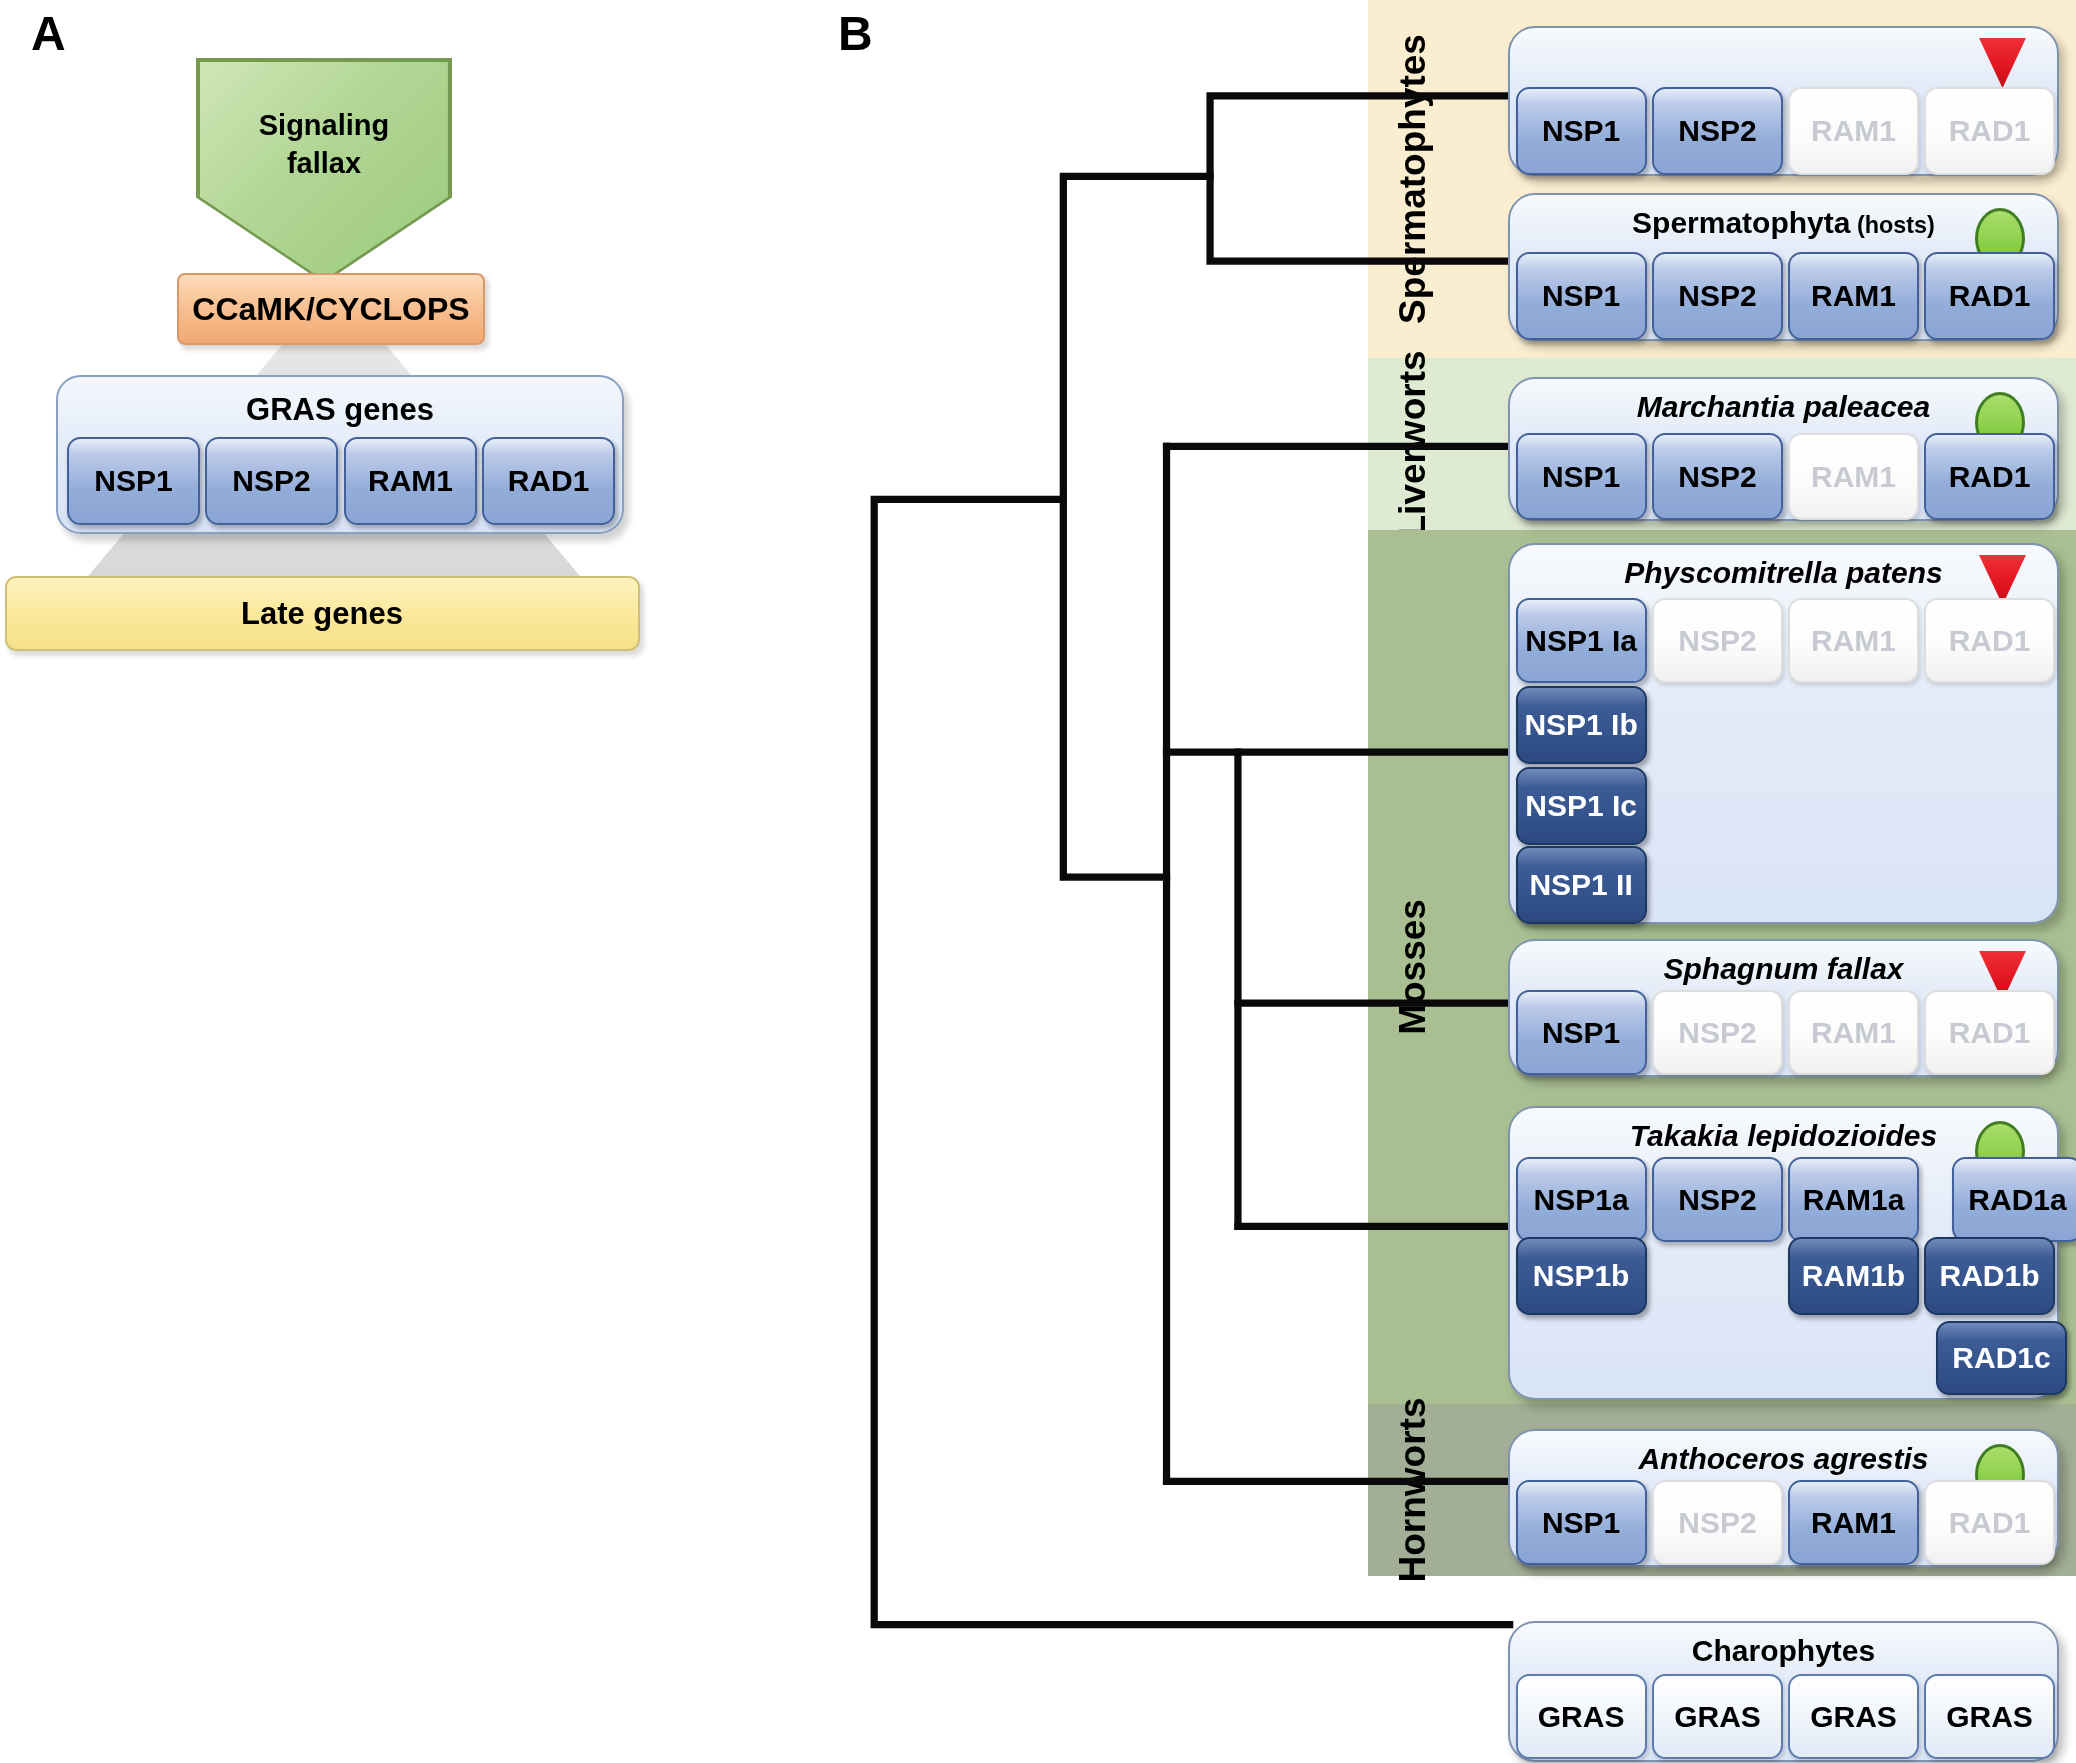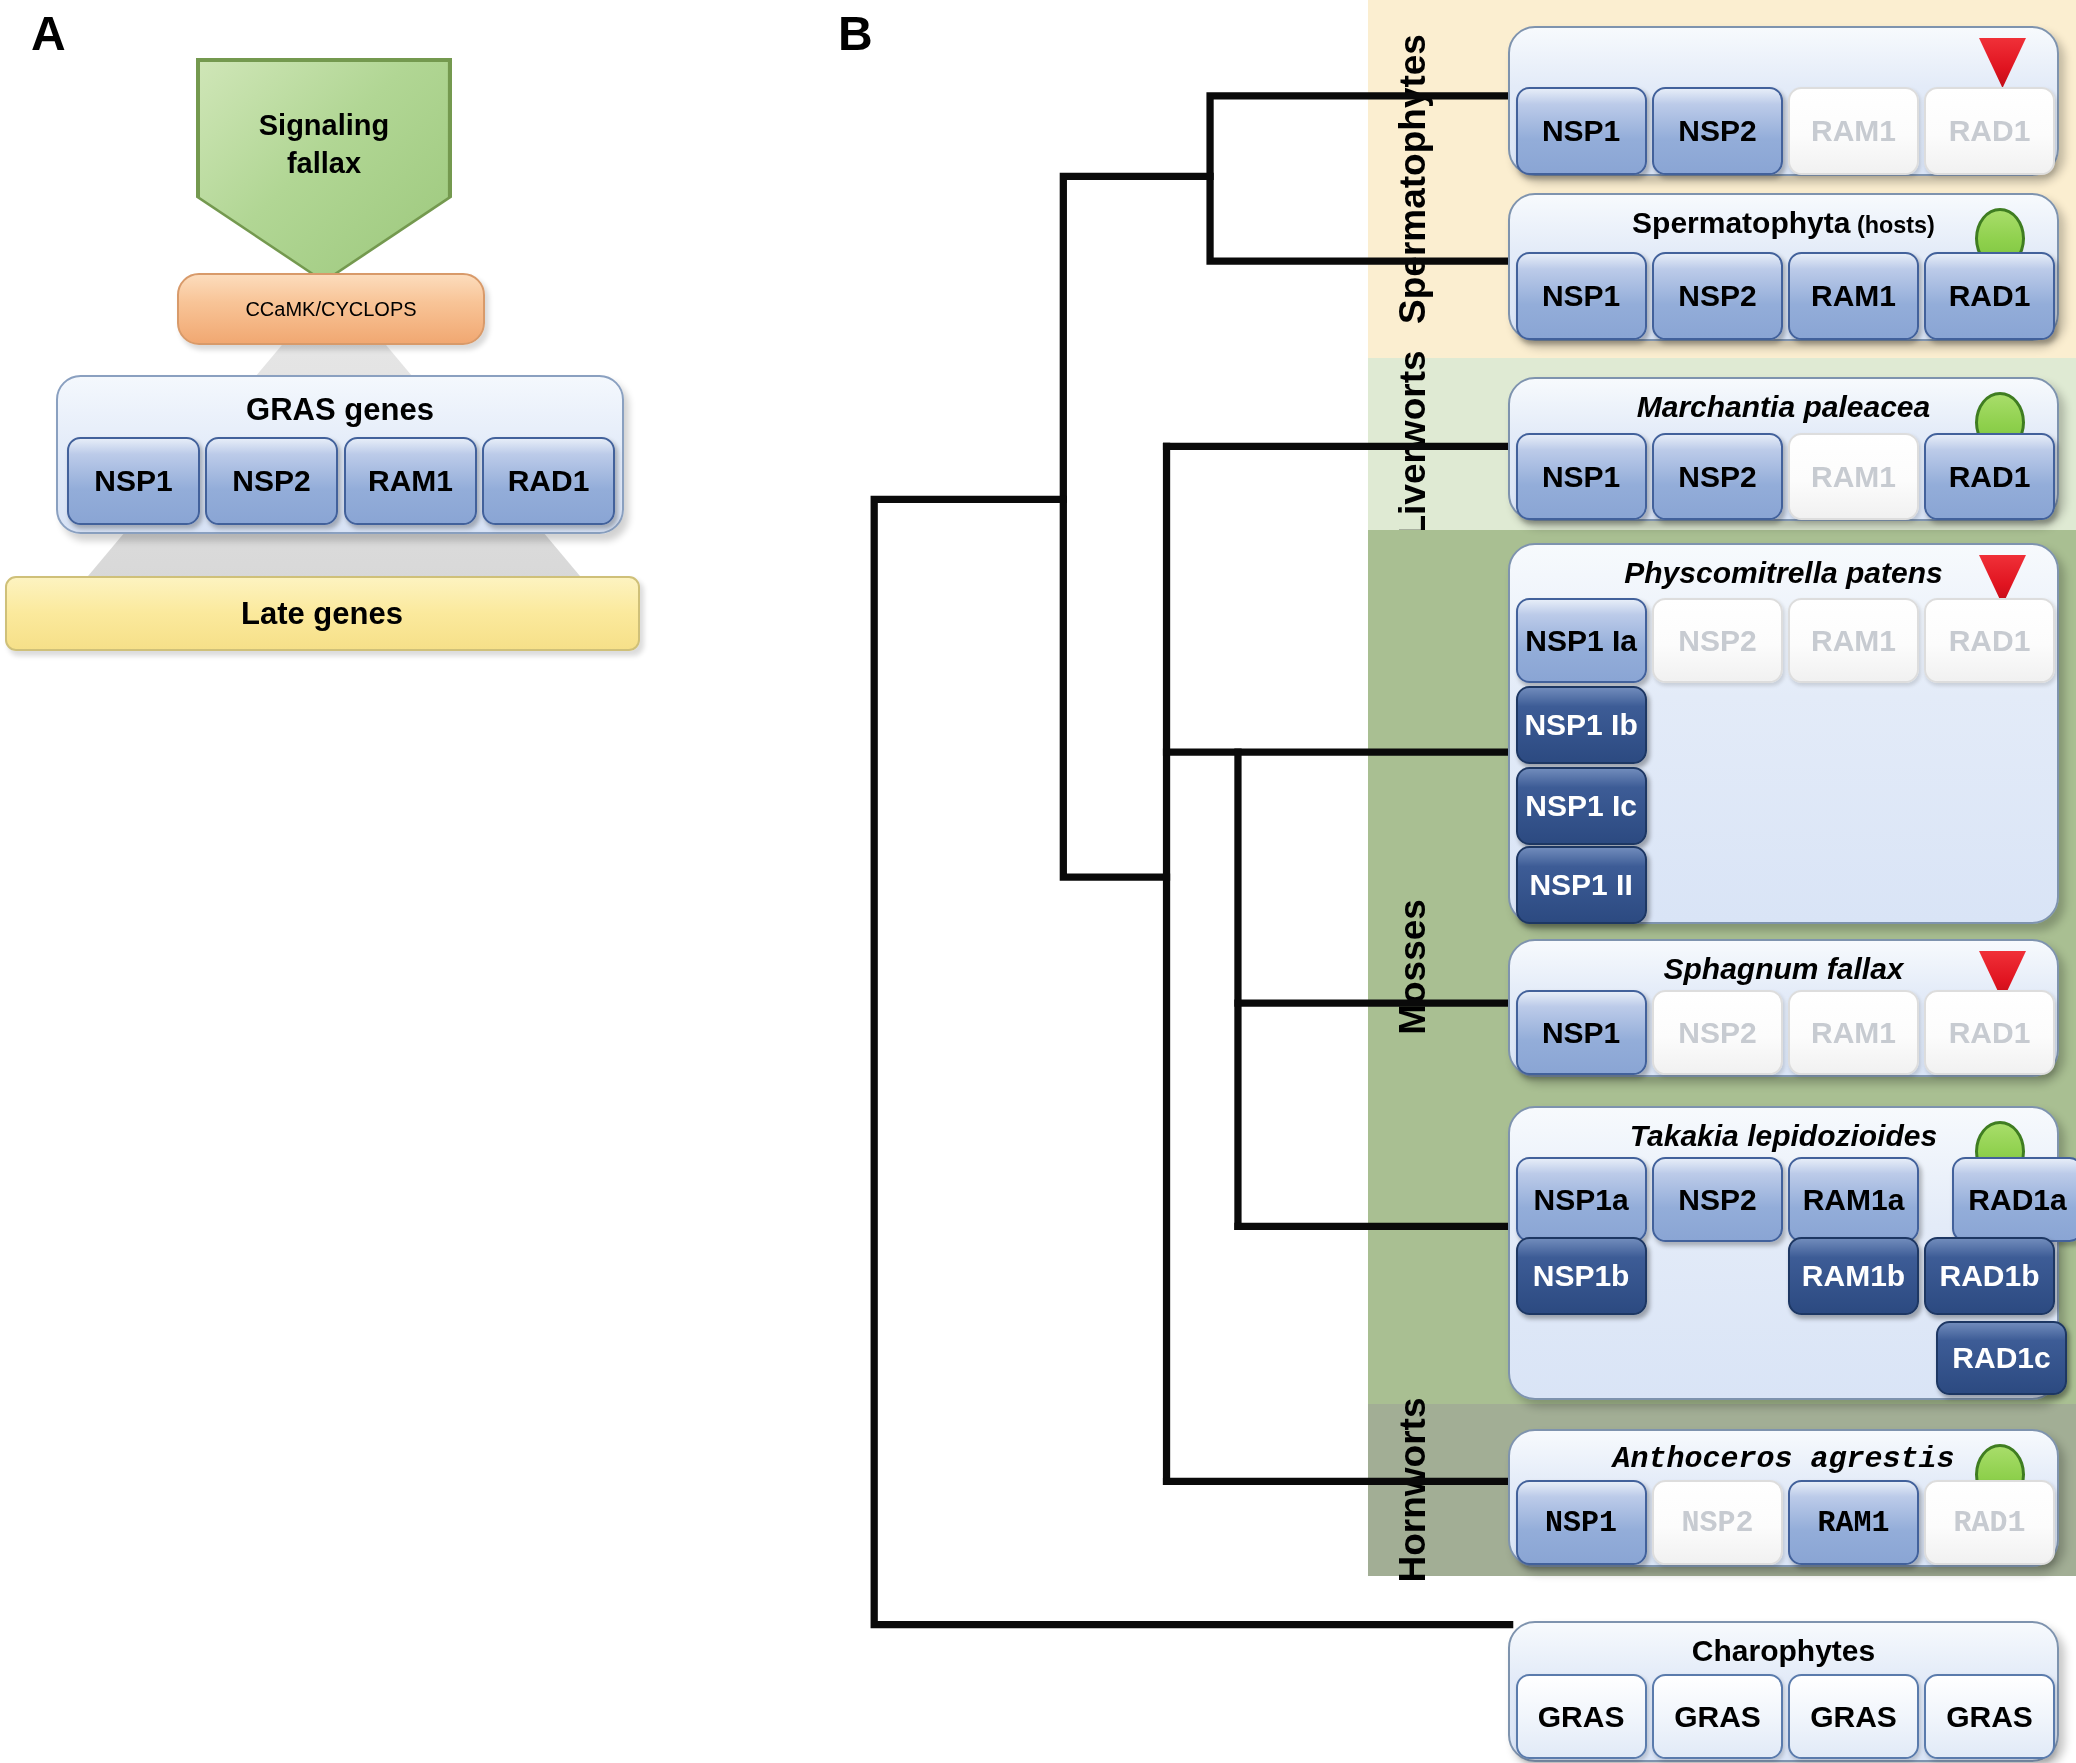--- a/index.html
+++ b/index.html
@@ -13,24 +13,24 @@
   
   #arrow-outer{left:196px;top:58px;width:256px;height:225px;
     clip-path:polygon(0 0,100% 0,100% 62%,50% 100%,0 62%);
     background:#74994f;}
   #arrow-inner{left:3.9px;top:3.9px;width:248px;height:218px;
     clip-path:polygon(0 0,100% 0,100% 62%,50% 100%,0 62%);
     background:linear-gradient(135deg,#cfe6b7 0%,#b1d694 45%,#9cc87c 100%);}
   #arrow-text{left:0;top:49px;width:100%;text-align:center;
     font-size:29px;font-weight:bold;line-height:1.3;}
   #arrow-text .wrapbox{display:inline-block;width:179px;}
-  #ccamk-box{left:177px;top:273px;width:304px;height:68px;border-radius:22px;
+  #ccamk-box{left:177px;top:273px;width:304px;height:68px;border-radius:8px;
     background:linear-gradient(180deg,#fcdcbc 0%,#f8c497 40%,#f1a872 100%);
     border:2.8px solid #d89a6a;display:flex;align-items:center;justify-content:center;
-    font-size:20px;font-weight:normal;box-shadow:3.3px 4.5px 5.6px rgba(0,0,0,0.15);}
+    font-size:32px;font-weight:bold;box-shadow:3.3px 4.5px 5.6px rgba(0,0,0,0.15);}
   #gray-triangle{left:83px;top:283px;width:502px;height:299px;
     clip-path:polygon(50% 0,100% 100%,0 100%);
     background:linear-gradient(180deg,#e9e9e9 0%,#d8d8d8 100%);}
   #gras-container{left:56px;top:375px;width:564px;height:155px;border-radius:24.6px;
     background:linear-gradient(180deg,#f4f8fd 0%,#e0e9f8 55%,#d7e2f5 100%);
     border:2.8px solid #8aa0c0;box-shadow:5px 6.1px 7.3px rgba(0,0,0,0.18);}
   #gras-title{top:14.5px;left:0;width:100%;text-align:center;font-size:31px;font-weight:bold;}
   #late-bar{left:4.5px;top:576px;width:631px;height:71px;border-radius:11px;
     background:linear-gradient(180deg,#fdf3c0 0%,#fbe99c 50%,#f6e089 100%);
     border:2.2px solid #cfc079;display:flex;align-items:center;justify-content:center;
@@ -173,21 +173,21 @@
       <div class="marker-circle"></div>
       <div class="gene g-present" style="left: 5.6px; top: 49px; width: 127px; height: 81px;">NSP1a</div>
       <div class="gene g-present" style="left: 142px; top: 49px; width: 127px; height: 81px;">NSP2</div>
       <div class="gene g-present" style="left: 278px; top: 49px; width: 127px; height: 81px;">RAM1a</div>
       <div class="gene g-present" style="left: 414px; top: 49px; width: 127px; height: 81px; margin-left: 28px;">RAD1a</div>
       <div class="gene g-dup" style="left: 5.6px; top: 129px; width: 127px; height: 74px;">NSP1b</div>
       <div class="gene g-dup" style="left: 278px; top: 129px; width: 127px; height: 74px;">RAM1b</div>
       <div class="gene g-dup" style="left: 414px; top: 129px; width: 127px; height: 74px;">RAD1b</div>
       <div class="gene g-dup" style="left: 426px; top: 213px; width: 127px; height: 70px;">RAD1c</div>
     </div>
-    <div class="species-card" style="top: 1429px; height: 134px; font-family: Liberation Mono, monospace;">
+    <div class="species-card" style="top: 1429px; height: 134px;">
       <div class="species-title italic">Anthoceros agrestis</div>
       <div class="marker-circle"></div>
       <div class="gene g-present" style="left: 5.6px; top: 49px; width: 127px; height: 81px;">NSP1</div>
       <div class="gene g-absent" style="left: 142px; top: 49px; width: 127px; height: 81px;">NSP2</div>
       <div class="gene g-present" style="left: 278px; top: 49px; width: 127px; height: 81px;">RAM1</div>
       <div class="gene g-absent" style="left: 414px; top: 49px; width: 127px; height: 81px;">RAD1</div>
     </div>
     <div class="species-card" style="top: 1621px; height: 137px;">
       <div class="species-title">Charophytes</div>
       <div class="gene g-pale" style="left: 5.6px; top: 51px; width: 127px; height: 81px;">GRAS</div>

